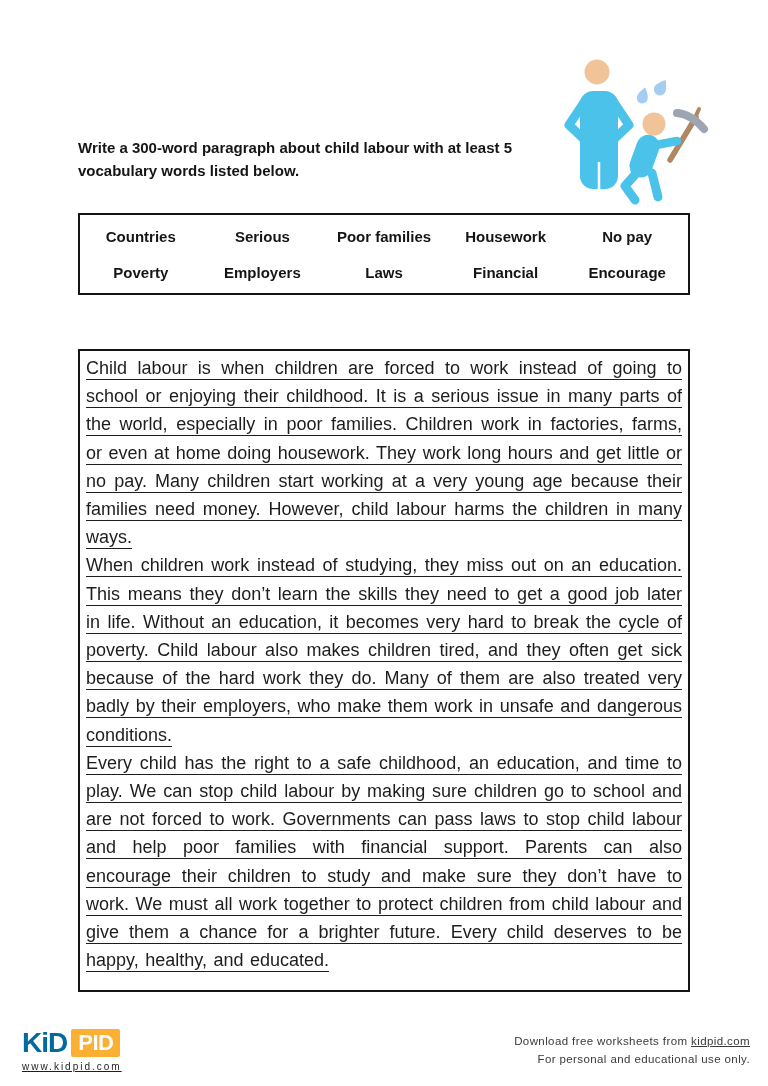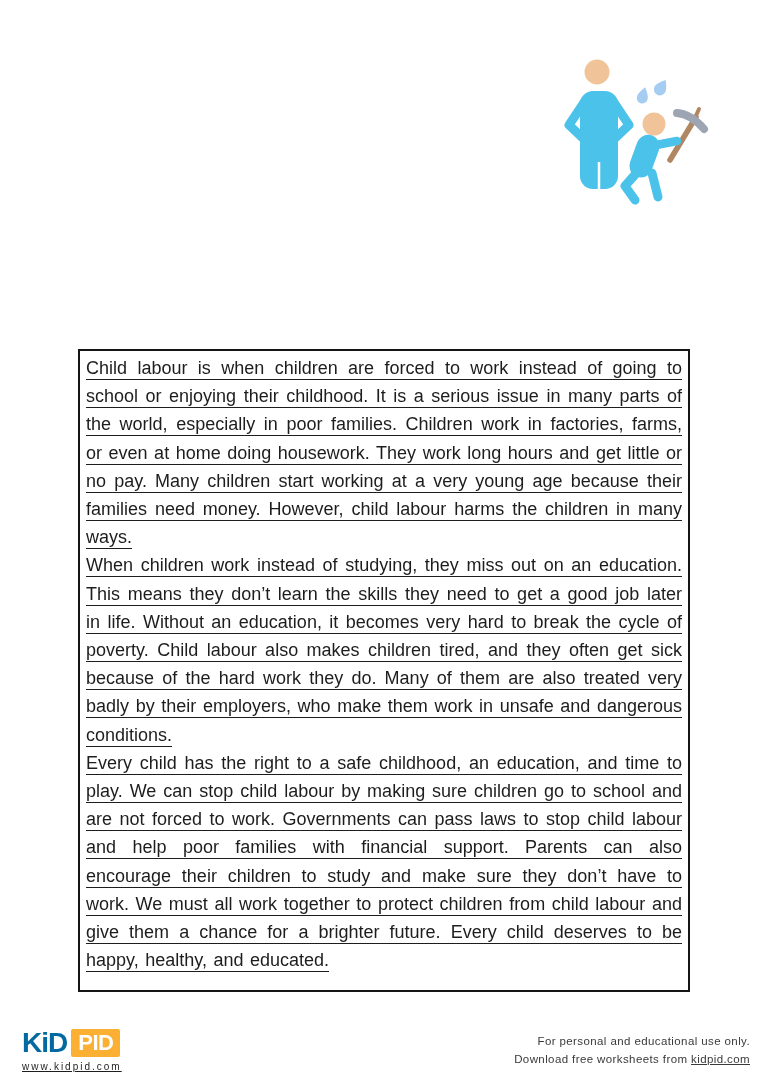--- a/index.html
+++ b/index.html
@@ -85,20 +85,21 @@
     color: #3a3a3a; letter-spacing: 0.4px;
   }
   .footer-link { text-decoration: underline; color: #3a3a3a; }
 </style>
 </head>
 <body>
 
 <div class="page">
 
 
+  <div class="instructions">Write a 300-word paragraph about child labour with at least 5 vocabulary words listed below.</div>
 
   <svg class="illustration" viewBox="0 0 160 160" aria-hidden="true">
 
     <g>
       <circle cx="34" cy="26" r="12.5" fill="#F0C498"></circle>
       <rect x="17" y="45" width="38" height="98" rx="13" fill="#4BC2EA"></rect>
       <path d="M 22 55 L 6 79 L 25 97" fill="none" stroke="#4BC2EA" stroke-width="9" stroke-linecap="round" stroke-linejoin="round"></path>
       <path d="M 50 55 L 66 79 L 47 97" fill="none" stroke="#4BC2EA" stroke-width="9" stroke-linecap="round" stroke-linejoin="round"></path>
       <line x1="36" y1="116" x2="36" y2="143" stroke="#ffffff" stroke-width="2.5"></line>
     </g>
@@ -116,33 +117,45 @@
 
     <g>
       <circle cx="91" cy="78" r="11.5" fill="#F0C498"></circle>
       <rect x="70" y="88" width="23" height="44" rx="11.5" fill="#4BC2EA" transform="rotate(20 81 110)"></rect>
       <path d="M 88 100 L 114 95" fill="none" stroke="#4BC2EA" stroke-width="8.5" stroke-linecap="round"></path>
       <path d="M 77 123 L 62 140 L 72 154" fill="none" stroke="#4BC2EA" stroke-width="9" stroke-linecap="round" stroke-linejoin="round"></path>
       <path d="M 89 127 L 95 151" fill="none" stroke="#4BC2EA" stroke-width="9" stroke-linecap="round"></path>
     </g>
   </svg>
 
+  <div class="vocab-box">
+    <span class="vocab-word">Countries</span>
+    <span class="vocab-word">Serious</span>
+    <span class="vocab-word">Poor families</span>
+    <span class="vocab-word">Housework</span>
+    <span class="vocab-word">No pay</span>
+    <span class="vocab-word">Poverty</span>
+    <span class="vocab-word">Employers</span>
+    <span class="vocab-word">Laws</span>
+    <span class="vocab-word">Financial</span>
+    <span class="vocab-word">Encourage</span>
+  </div>
 
   <div class="essay-box">
     <p>Child labour is when children are forced to work instead of going to school or enjoying their childhood. It is a serious issue in many parts of the world, especially in poor families. Children work in factories, farms, or even at home doing housework. They work long hours and get little or no pay. Many children start working at a very young age because their families need money. However, child labour harms the children in many ways.</p>
     <p>When children work instead of studying, they miss out on an education. This means they don’t learn the skills they need to get a good job later in life. Without an education, it becomes very hard to break the cycle of poverty. Child labour also makes children tired, and they often get sick because of the hard work they do. Many of them are also treated very badly by their employers, who make them work in unsafe and dangerous conditions.</p>
     <p>Every child has the right to a safe childhood, an education, and time to play. We can stop child labour by making sure children go to school and are not forced to work. Governments can pass laws to stop child labour and help poor families with financial support. Parents can also encourage their children to study and make sure they don’t have to work. We must all work together to protect children from child labour and give them a chance for a brighter future. Every child deserves to be happy, healthy, and educated.</p>
   </div>
 
   <div class="logo">
     <div class="logo-row">
       <span class="logo-kid">KiD</span>
       <span class="logo-pid">PID</span>
     </div>
     <div class="logo-site">www.kidpid.com</div>
   </div>
 
   <div class="footer-note">
+    <div><span>Download free worksheets from </span><span class="footer-link">kidpid.com</span></div>
     <div>For personal and educational use only.</div>
-    <div><span>Download free worksheets from </span><span class="footer-link">kidpid.com</span></div>
   </div>
 
 </div>
 
 </body></html>

